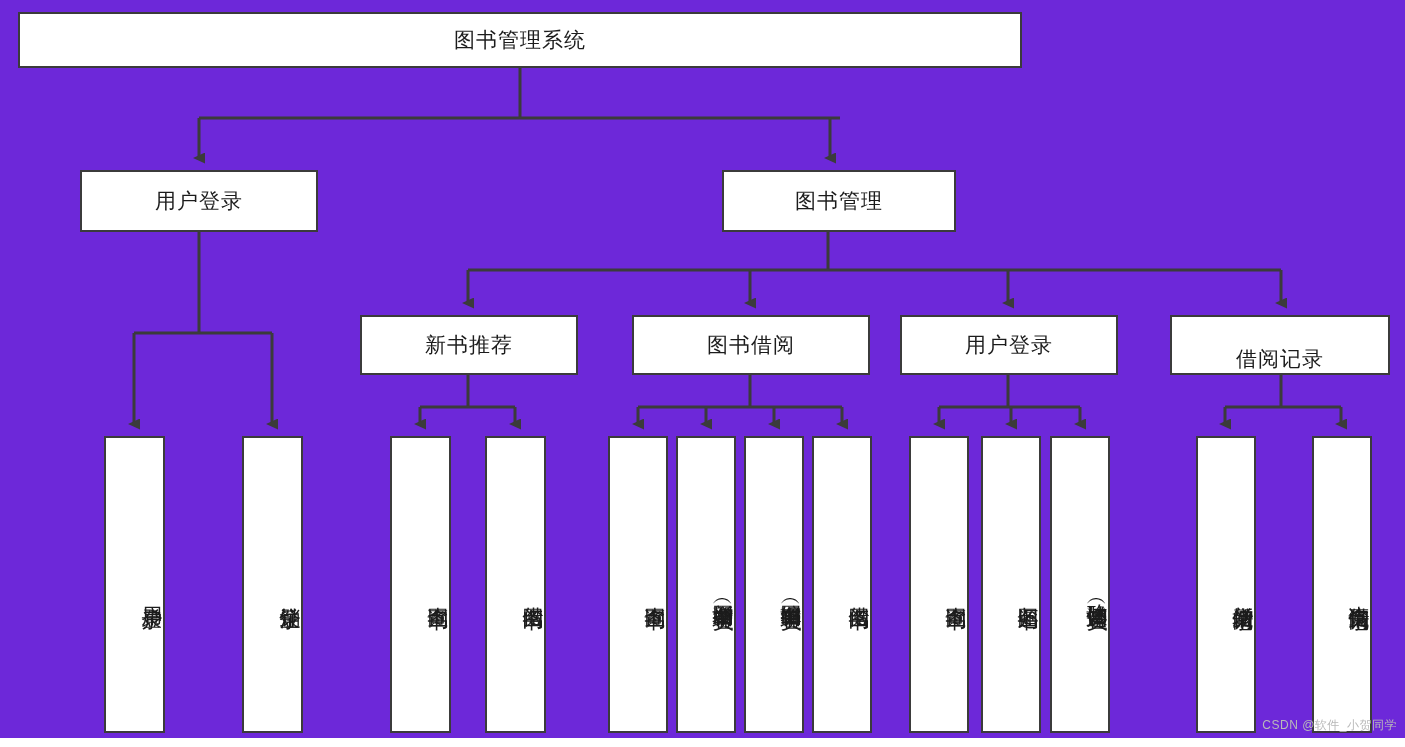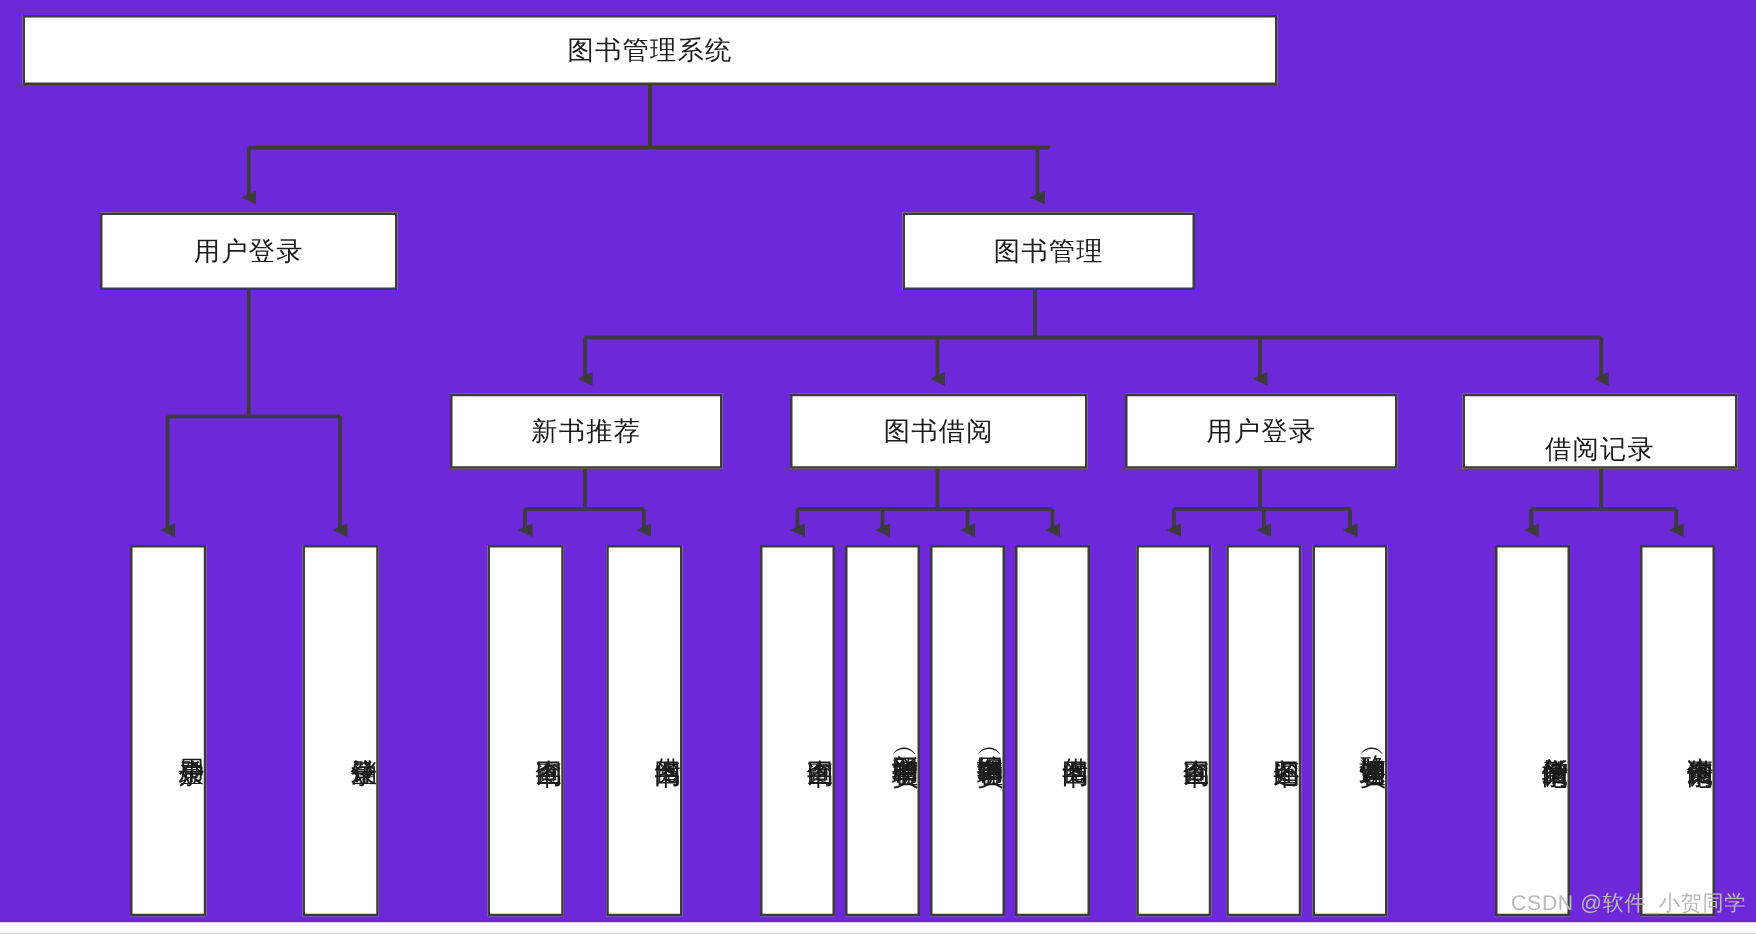--- a/index.html
+++ b/index.html
@@ -48,21 +48,21 @@
   .node.vert .vtext{
     writing-mode:vertical-rl;
     text-orientation:upright;
     display:block;
     white-space:nowrap;
   }
   #watermark{
     position:absolute;
     right:8px;
     bottom:4px;
-    font-size:17px;
+    font-size:12px;
     color:#b9b9b9;
     letter-spacing:0.5px;
     white-space:nowrap;
     user-select:none;
   }
 </style>
 </head>
 <body>
 
 <div id="canvas">

